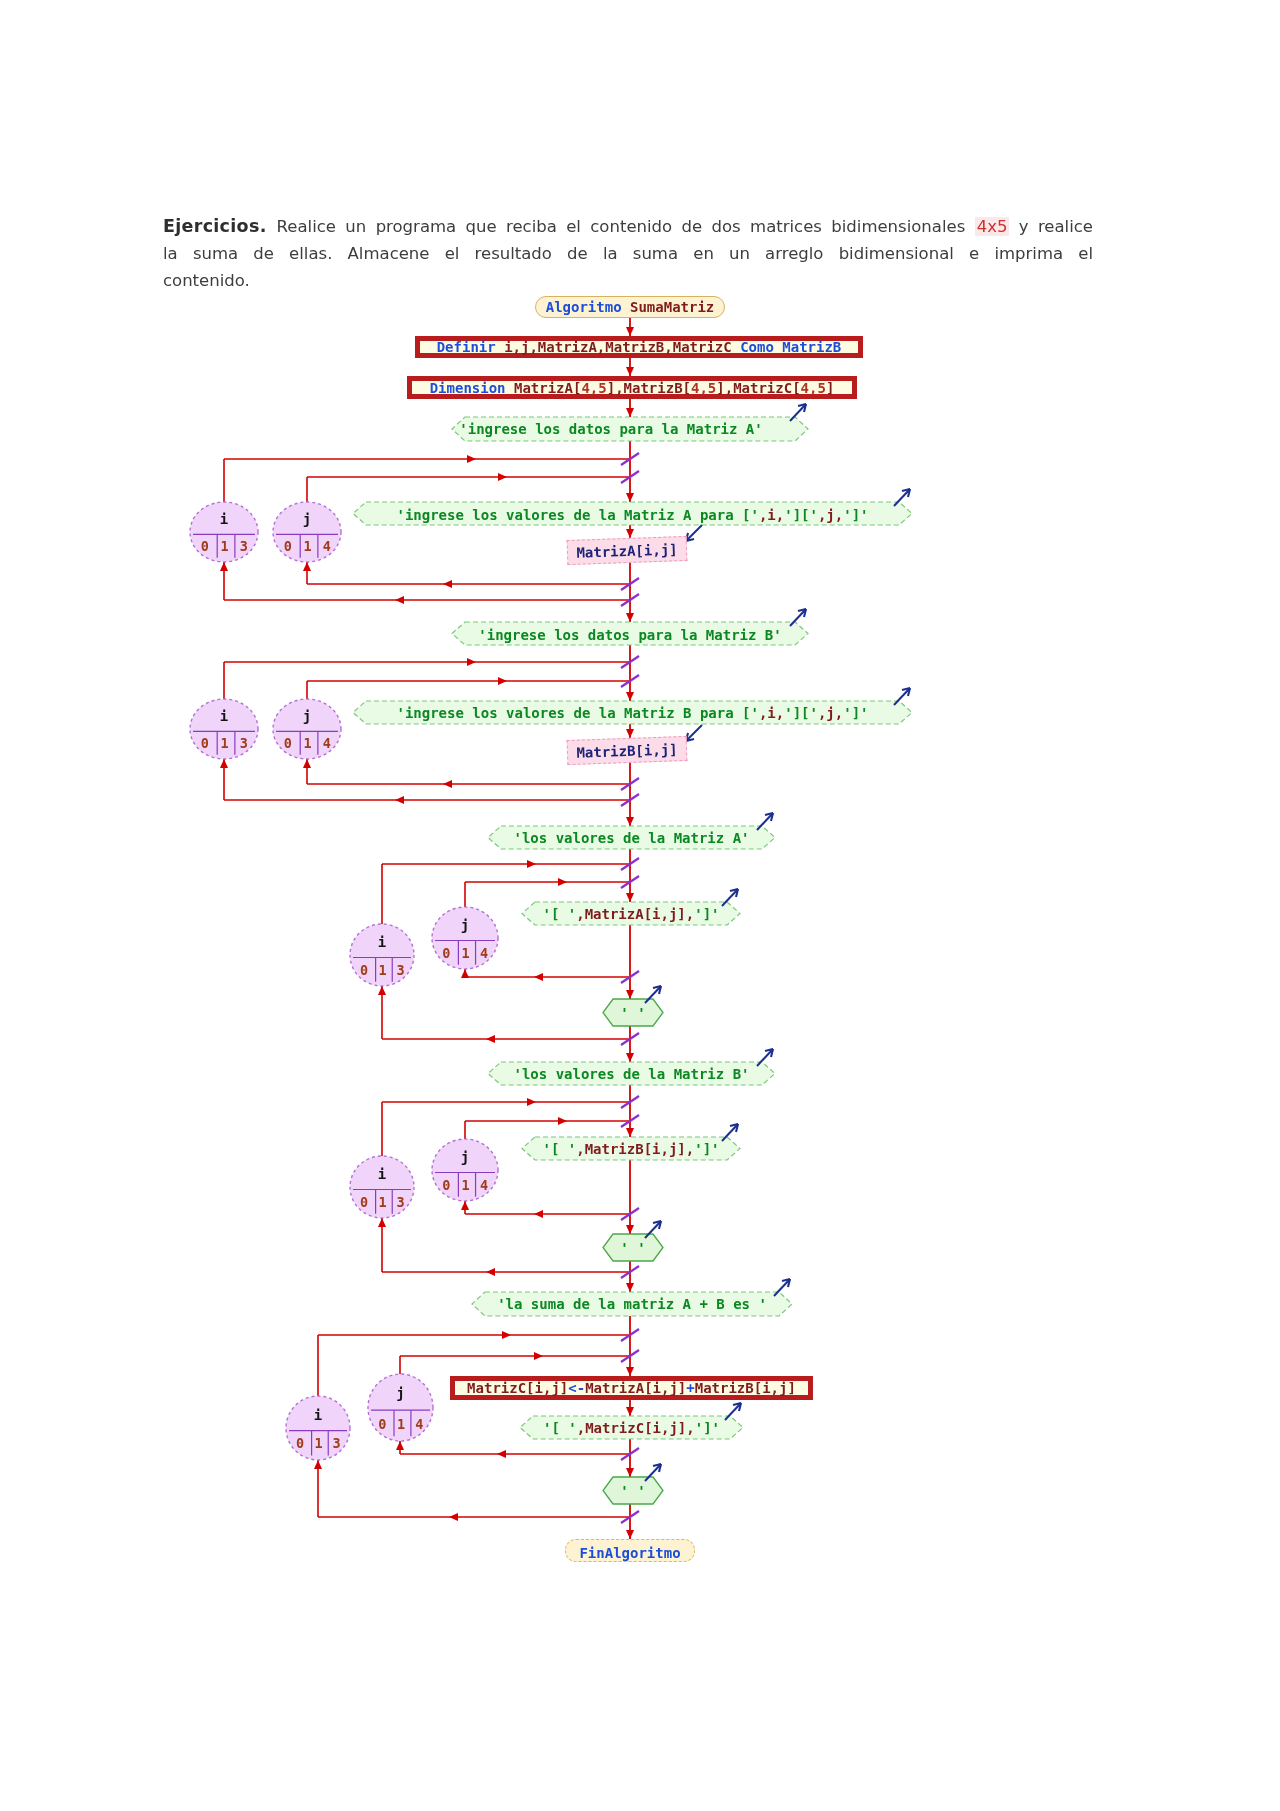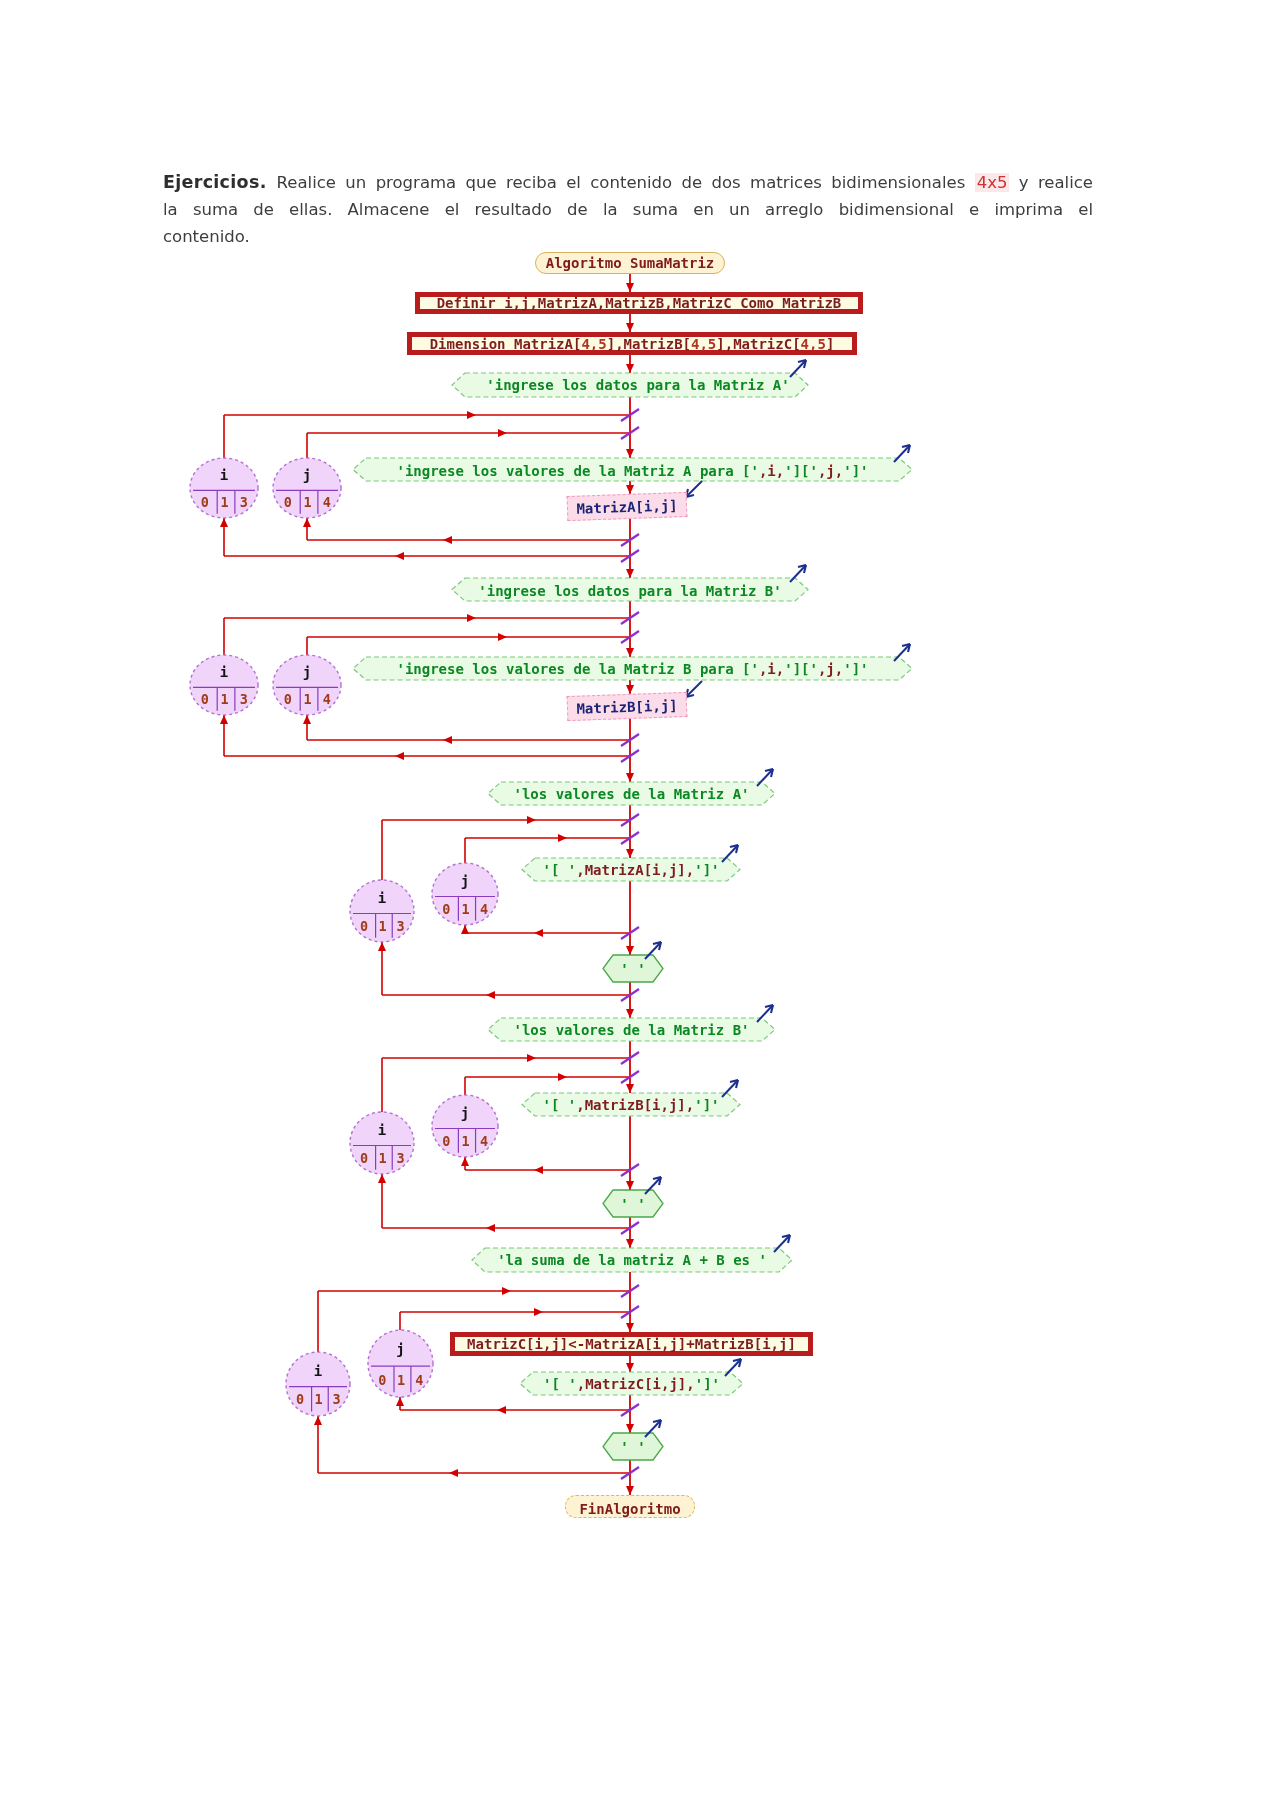--- a/index.html
+++ b/index.html
@@ -1,18 +1,18 @@
 <!DOCTYPE html>
 <html><head>
 <meta charset="utf-8">
 <style>
   html,body{margin:0;padding:0;background:#ffffff;}
   body{width:1280px;height:1811px;position:relative;overflow:hidden;
        font-family:"DejaVu Sans Mono","Liberation Mono",monospace;}
-  .page{position:absolute;inset:0;background:#fff;}
+  .page{position:absolute;inset:0;background:#fff;margin-top:44px;}
   
   .hdr{position:absolute;left:163px;top:152px;width:930px;
        font-family:"DejaVu Sans","Liberation Sans",sans-serif;
        font-size:16.5px;line-height:27px;color:#3d3d3d;text-align:justify;
        word-spacing:4px;}
   .hdr b{font-size:17.5px;color:#2e2e2e;letter-spacing:.3px;margin-right:10px;}
   .hl{color:#d03030;background:#fcе9e9;background:#fbe8e8;padding:0 2px;}
   
   #flowchart{position:absolute;inset:0;}
   #flow-svg{position:absolute;left:0;top:0;}
@@ -21,21 +21,21 @@
   .box{background:#fdfce3;border:5px solid #b91c1c;}
   .pill{background:#fdf2d2;border:1.5px solid #d8b35f;border-radius:11px;}
   .pill.dashed{border-style:dashed;border-color:#dcb95e;align-items:flex-end;}
   .hex-text{background:transparent;}
   .input-node{background:#fcdce9;border:1.5px dashed #ef9ab9;transform:rotate(-2deg);}
   .ell-name{position:absolute;text-align:center;font-size:14px;font-weight:bold;color:#141414;
             display:flex;align-items:center;justify-content:center;}
   .ell-vals{position:absolute;display:flex;font-size:13.5px;font-weight:bold;color:#a03c1c;
             align-items:center;}
   .ell-vals span{text-align:center;}
-  .c-kw{color:#7f1d1d;} .c-plain{color:#7f1d1d;} .c-num{color:#b03424;}
+  .c-kw{color:#1d4ed8;} .c-plain{color:#7f1d1d;} .c-num{color:#b03424;}
   .c-str{color:#0b8822;} .c-var{color:#1a2377;}
 </style>
 </head>
 <body>
 
 <div class="page">
 
   <p class="hdr"><b>Ejercicios.</b><span>Realice un programa que reciba el contenido de dos matrices bidimensionales </span><span class="hl">4x5</span><span> y realice la suma de ellas. Almacene el resultado de la suma en un arreglo bidimensional e imprima el contenido.</span></p>
 
   <div id="flowchart">
@@ -282,21 +282,21 @@
             <line x1="661" y1="1420" x2="653" y2="1422" stroke="#1b2f8f" stroke-width="2"></line>
             <line x1="661" y1="1420" x2="659" y2="1428" stroke="#1b2f8f" stroke-width="2"></line>
           </g>
           <polygon points="630,1495 626,1486 634,1486" fill="#d40000"></polygon>
         </g>
       </svg>
 
   <div class="node pill" style="left: 535px; top: 252px; width: 190px; height: 22px;"><span class="c-kw">Algoritmo </span><span class="c-plain">SumaMatriz</span></div>
       <div class="node box" style="left: 415px; top: 292px; width: 448px; height: 22px;"><span class="c-kw">Definir </span><span class="c-plain">i,j,MatrizA,MatrizB,MatrizC </span><span class="c-kw">Como MatrizB</span></div>
       <div class="node box" style="left: 407px; top: 332px; width: 450px; height: 23px;"><span class="c-kw">Dimension </span><span class="c-plain">MatrizA[</span><span class="c-num">4,5</span><span class="c-plain">],MatrizB[</span><span class="c-num">4,5</span><span class="c-plain">],MatrizC[</span><span class="c-num">4,5</span><span class="c-plain">]</span></div>
-      <div class="node hex-text" style="left: 460px; top: 373px; width: 356px; height: 24px;"><span class="c-str">'ingrese los datos para la Matriz A'</span></div>
+      <div class="node hex-text" style="left: 433px; top: 373px; width: 356px; height: 24px;"><span class="c-str">'ingrese los datos para la Matriz A'</span></div>
       <div class="node hex-text" style="left: 353px; top: 458px; width: 559px; height: 26px;"><span class="c-str">'ingrese los valores de la Matriz A para ['</span><span class="c-plain">,i,</span><span class="c-str">']['</span><span class="c-plain">,j,</span><span class="c-str">']'</span></div>
       <div class="node input-node" style="left: 567px; top: 494px; width: 120px; height: 25px;"><span class="c-var">MatrizA[i,j]</span></div>
       <div class="node hex-text" style="left: 452px; top: 578px; width: 356px; height: 26px;"><span class="c-str">'ingrese los datos para la Matriz B'</span></div>
       <div class="node hex-text" style="left: 353px; top: 657px; width: 559px; height: 23px;"><span class="c-str">'ingrese los valores de la Matriz B para ['</span><span class="c-plain">,i,</span><span class="c-str">']['</span><span class="c-plain">,j,</span><span class="c-str">']'</span></div>
       <div class="node input-node" style="left: 567px; top: 694px; width: 120px; height: 25px;"><span class="c-var">MatrizB[i,j]</span></div>
       <div class="node hex-text" style="left: 488px; top: 782px; width: 287px; height: 23px;"><span class="c-str">'los valores de la Matriz A'</span></div>
       <div class="node hex-text" style="left: 522px; top: 858px; width: 218px; height: 23px;"><span class="c-str">'[ '</span><span class="c-plain">,MatrizA[i,j],</span><span class="c-str">']'</span></div>
       <div class="node hex-text" style="left: 603px; top: 955px; width: 60px; height: 27px;"><span class="c-str">' '</span></div>
       <div class="node hex-text" style="left: 488px; top: 1018px; width: 287px; height: 23px;"><span class="c-str">'los valores de la Matriz B'</span></div>
       <div class="node hex-text" style="left: 522px; top: 1093px; width: 218px; height: 23px;"><span class="c-str">'[ '</span><span class="c-plain">,MatrizB[i,j],</span><span class="c-str">']'</span></div>

